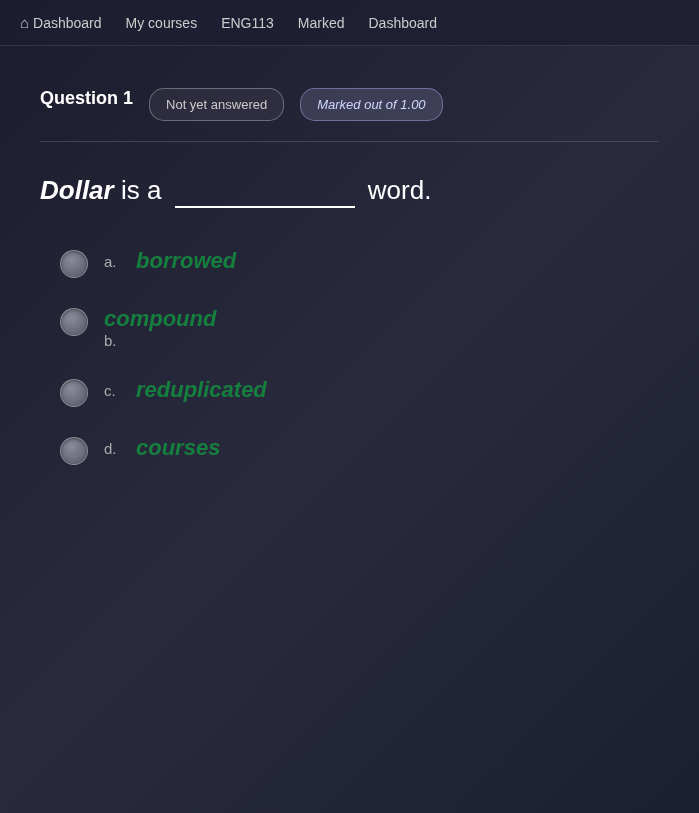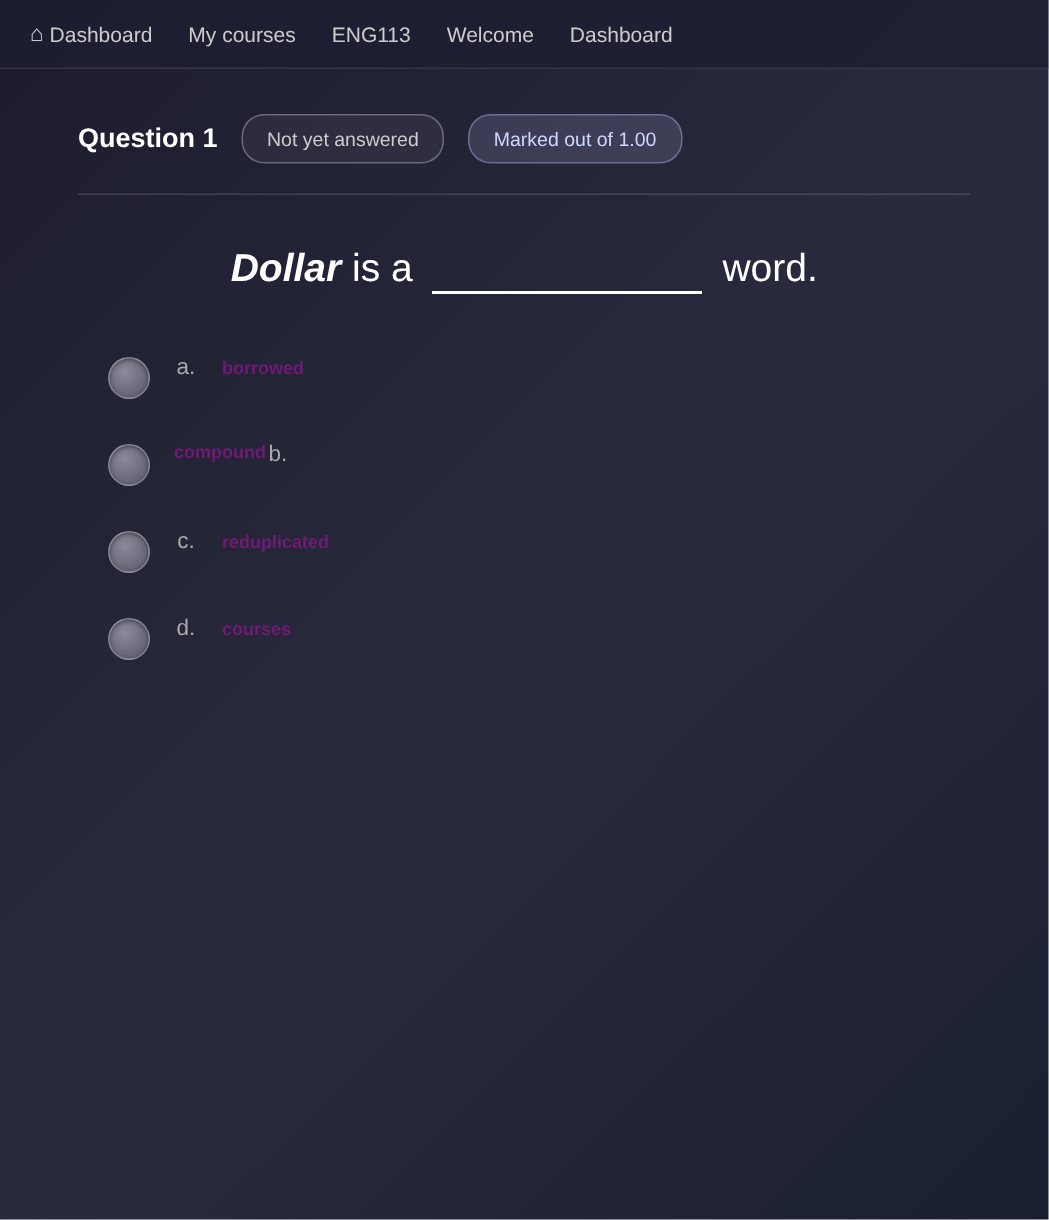--- a/index.html
+++ b/index.html
@@ -38,22 +38,21 @@
     }
 
     .nav-item.home {
       display: flex;
       align-items: center;
       gap: 4px;
     }
 
     
     .main-content {
-      padding: 30px 52px;
-      text-align: center;
+      padding: 30px 40px;
     }
 
     
     .question-header {
       display: flex;
       align-items: center;
       gap: 16px;
       margin-bottom: 20px;
     }
 
@@ -64,26 +63,28 @@
       white-space: nowrap;
     }
 
     .badge {
       padding: 8px 16px;
       border-radius: 15px;
       font-size: 13px;
       border: 1px solid rgba(255,255,255,0.3);
       color: #ccc;
       background: rgba(255,255,255,0.05);
+      margin-top: 12px;
     }
 
     .badge-marked {
       background: rgba(200,210,255,0.15);
       color: #d0d8ff;
       border: 1px solid rgba(180,190,255,0.4);
+      font-style: italic;
     }
 
     
     .divider {
       height: 1px;
       background: rgba(255,255,255,0.15);
       margin: 10px 0 30px 0;
     }
 
     
@@ -129,27 +130,28 @@
       border-radius: 50%;
       background: radial-gradient(circle at 40% 35%, #8a8a9a, #555566);
       flex-shrink: 0;
       margin-top: 2px;
       border: 1px solid rgba(255,255,255,0.2);
       box-shadow: inset 0 1px 3px rgba(0,0,0,0.4);
     }
 
     .option-content {
       display: flex;
-      flex-direction: row;
+      flex-direction: column;
     }
 
     .option-text {
-      font-size: 12px;
+      font-size: 22px;
       font-weight: 600;
-      color: #701a75;
+      color: #15803d;
+      font-style: italic;
     }
 
     .option-item-row {
       display: flex;
       align-items: center;
       gap: 16px;
     }
 
     .option-letter-inline {
       font-size: 15px;
@@ -165,21 +167,21 @@
     <span style="font-size:15px;">⌂</span>
     <span>Dashboard</span>
   </div>
   <div class="nav-item">
     <span>My courses</span>
   </div>
   <div class="nav-item">
     <span>ENG113</span>
   </div>
   <div class="nav-item">
-    <span>Welcome</span>
+    <span>Marked</span>
   </div>
   <div class="nav-item">
     <span>Dashboard</span>
   </div>
 </nav>
 
 <main class="main-content">
 
   <div class="question-header">
     <span class="question-label">Question 1</span>

